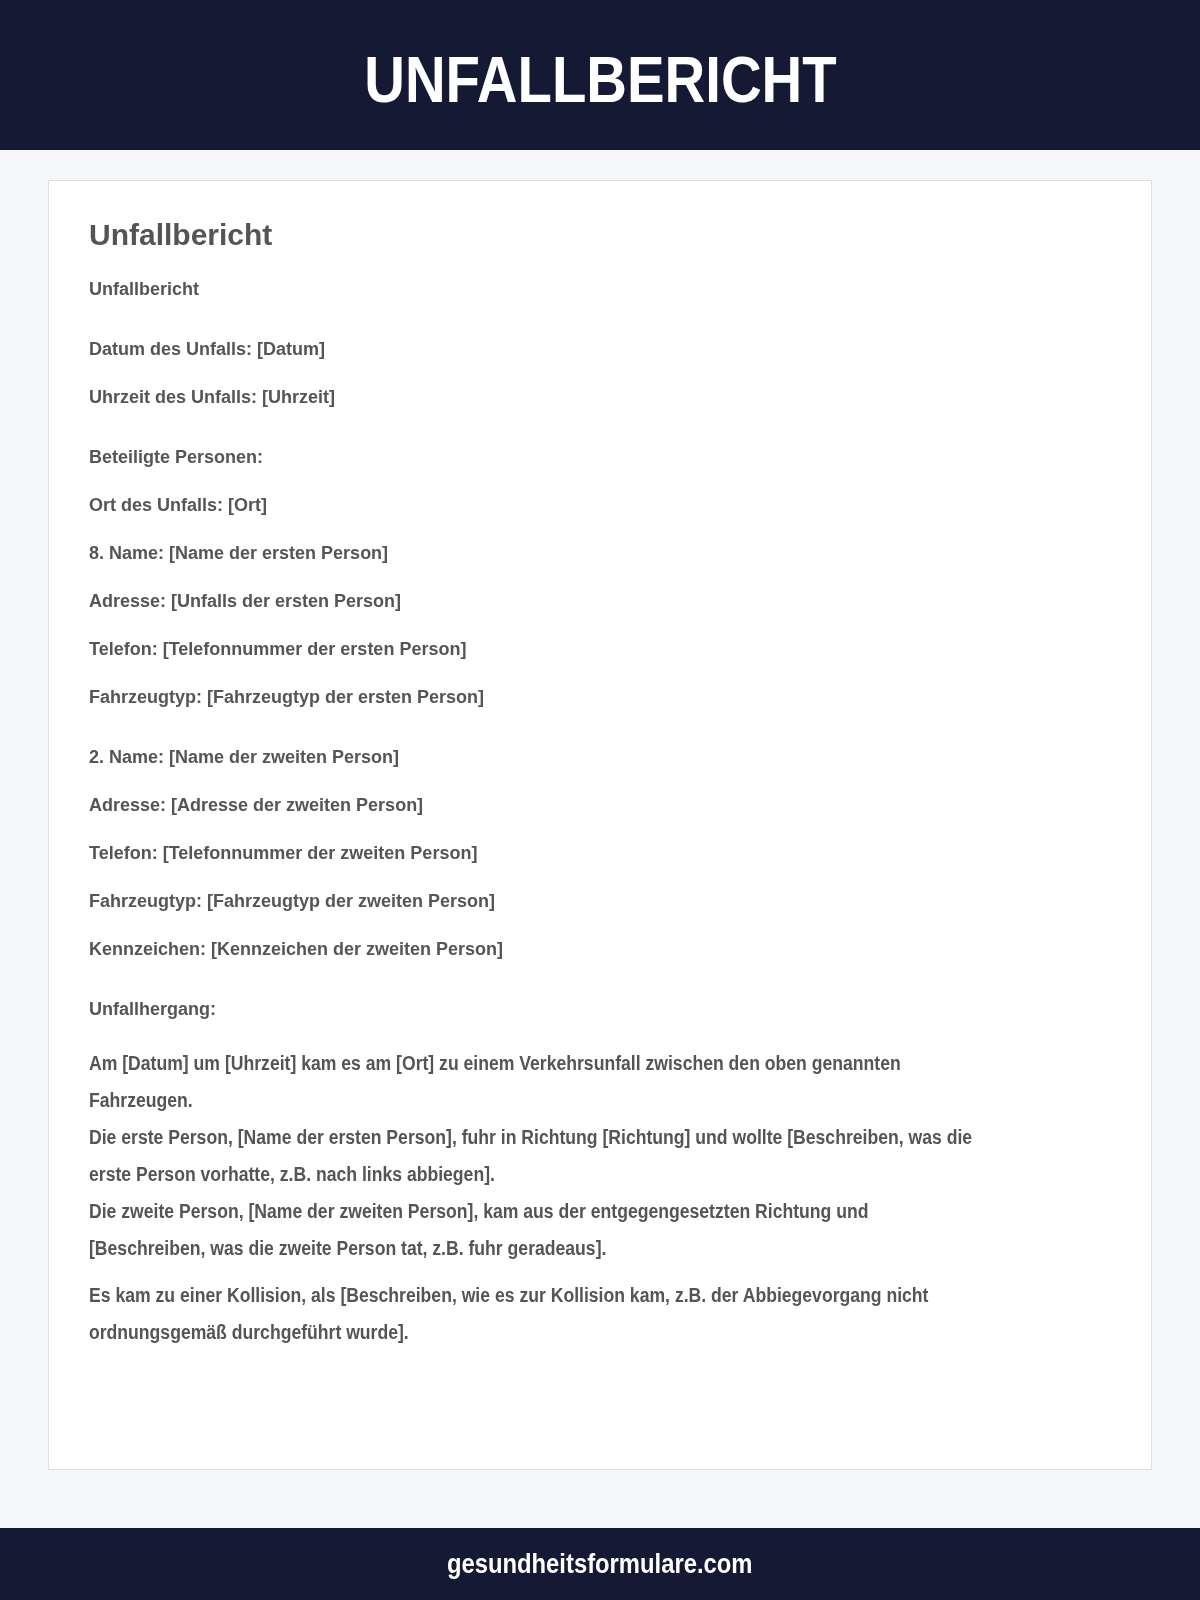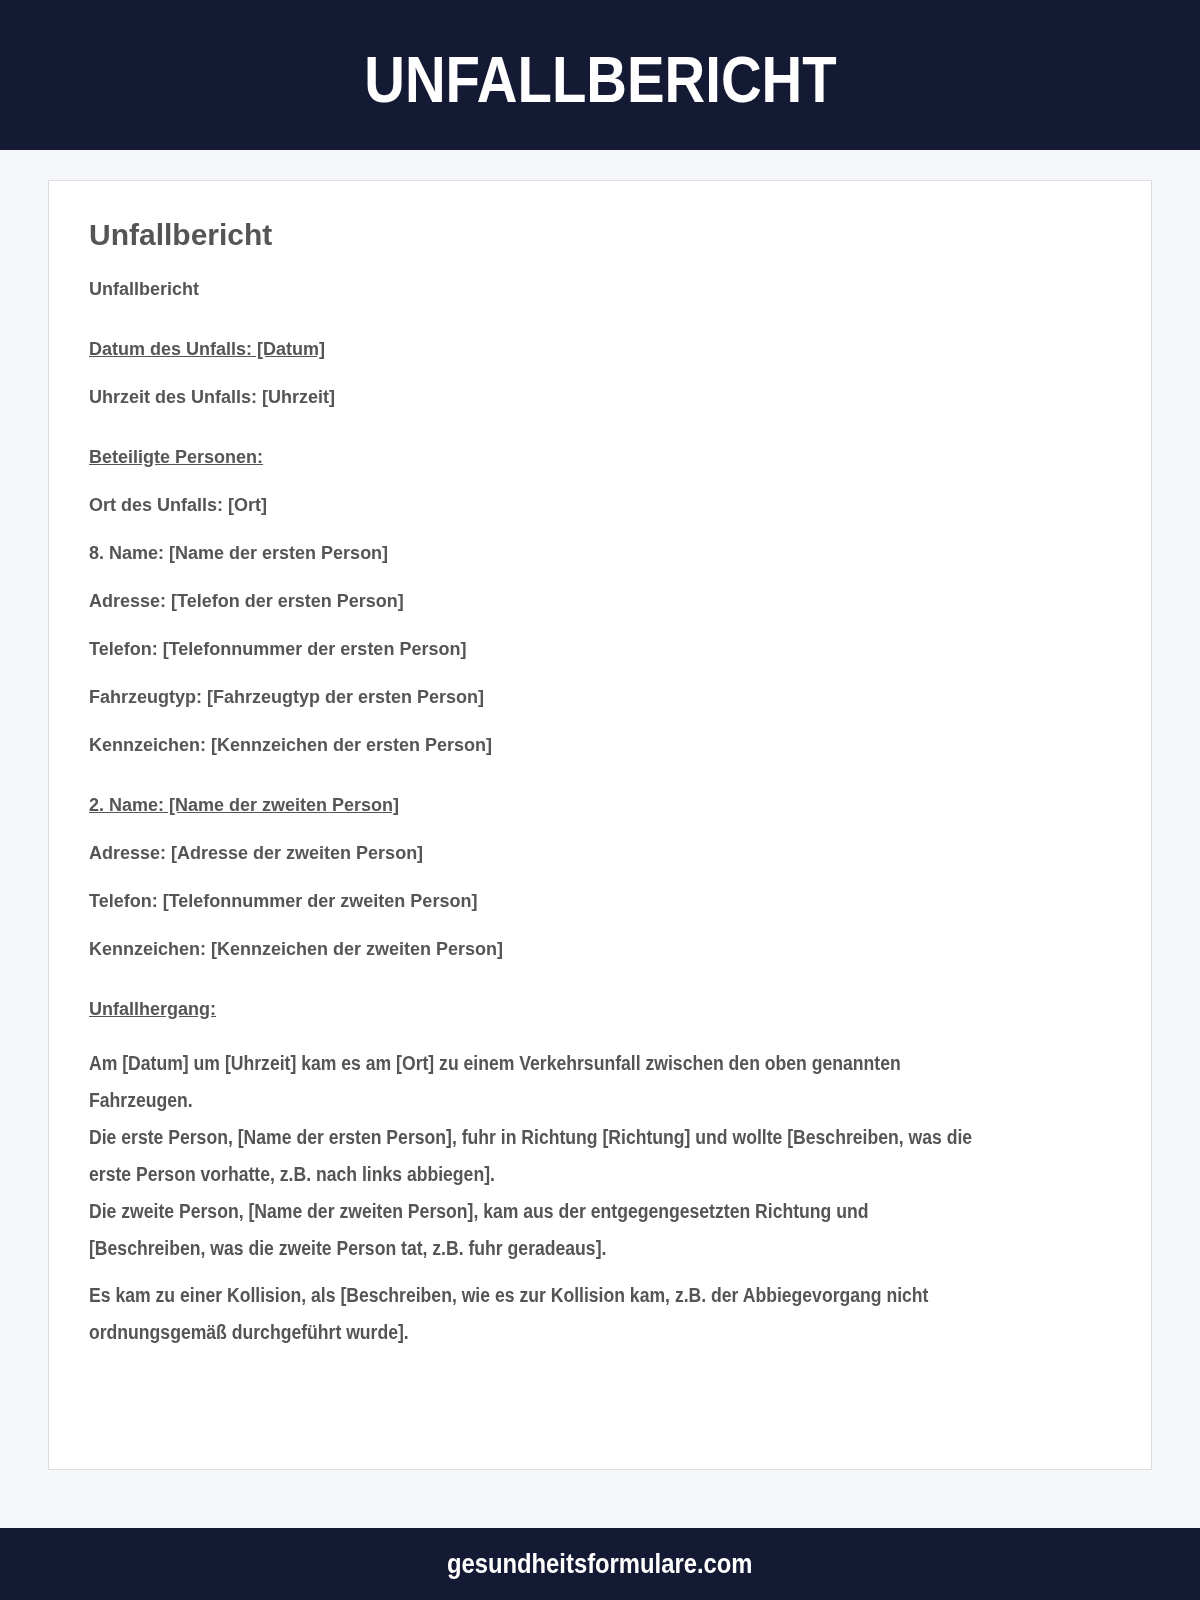--- a/index.html
+++ b/index.html
@@ -47,21 +47,21 @@
     margin: 0 0 24px 0;
   }
   .lbl {
     font-size: 18px;
     line-height: 24px;
     font-weight: bold;
     color: #555555;
     margin: 0 0 24px 0;
     white-space: nowrap;
   }
-  .sep { margin-top: 36px; text-decoration: underline; }
+  .sep { margin-top: 36px; }
   .para {
     font-size: 20px;
     line-height: 37px;
     font-weight: bold;
     color: #555555;
     margin: 0;
     white-space: pre-line;
     width: 114%;
     transform: scaleX(0.88);
     transform-origin: left top;
@@ -96,28 +96,28 @@
 
   <p class="lbl">Unfallbericht</p>
 
   <p class="lbl sep">Datum des Unfalls: [Datum]</p>
   <p class="lbl">Uhrzeit des Unfalls: [Uhrzeit]</p>
   <p class="lbl sep">Beteiligte Personen:</p>
 
   <p class="lbl">Ort des Unfalls: [Ort]</p>
 
   <p class="lbl">8. Name: [Name der ersten Person]</p>
-  <p class="lbl">Adresse: [Telefon der ersten Person]</p>
+  <p class="lbl">Adresse: [Unfalls der ersten Person]</p>
   <p class="lbl">Telefon: [Telefonnummer der ersten Person]</p>
   <p class="lbl">Fahrzeugtyp: [Fahrzeugtyp der ersten Person]</p>
-  <p class="lbl">Kennzeichen: [Kennzeichen der ersten Person]</p>
 
   <p class="lbl sep">2. Name: [Name der zweiten Person]</p>
   <p class="lbl">Adresse: [Adresse der zweiten Person]</p>
   <p class="lbl">Telefon: [Telefonnummer der zweiten Person]</p>
+  <p class="lbl">Fahrzeugtyp: [Fahrzeugtyp der zweiten Person]</p>
   <p class="lbl">Kennzeichen: [Kennzeichen der zweiten Person]</p>
 
   <p class="lbl sep">Unfallhergang:</p>
 
   <p class="para">Am [Datum] um [Uhrzeit] kam es am [Ort] zu einem Verkehrsunfall zwischen den oben genannten
 Fahrzeugen.</p>
   <p class="para">Die erste Person, [Name der ersten Person], fuhr in Richtung [Richtung] und wollte [Beschreiben, was die
 erste Person vorhatte, z.B. nach links abbiegen].</p>
   <p class="para">Die zweite Person, [Name der zweiten Person], kam aus der entgegengesetzten Richtung und
 [Beschreiben, was die zweite Person tat, z.B. fuhr geradeaus].</p>

